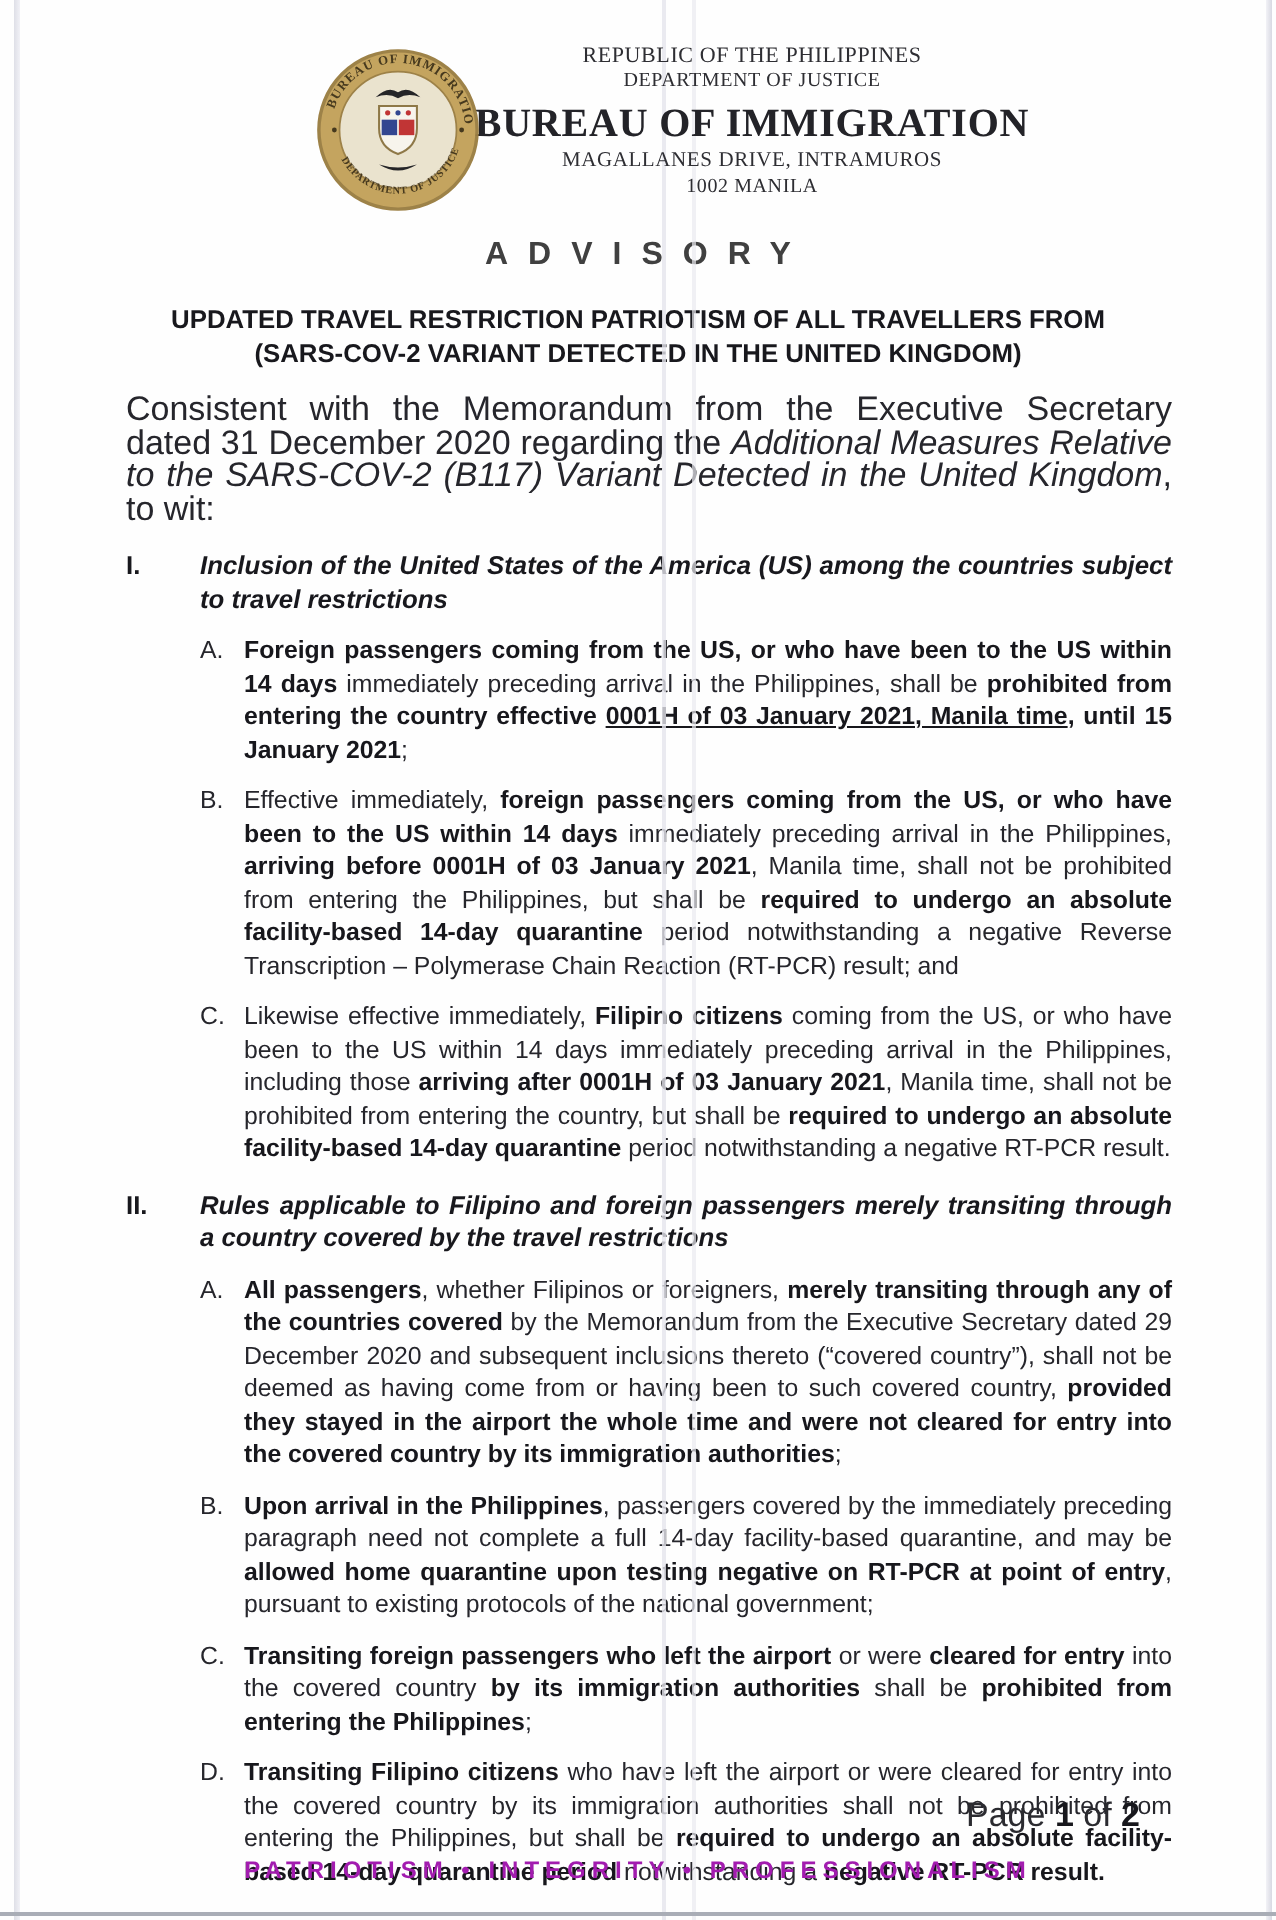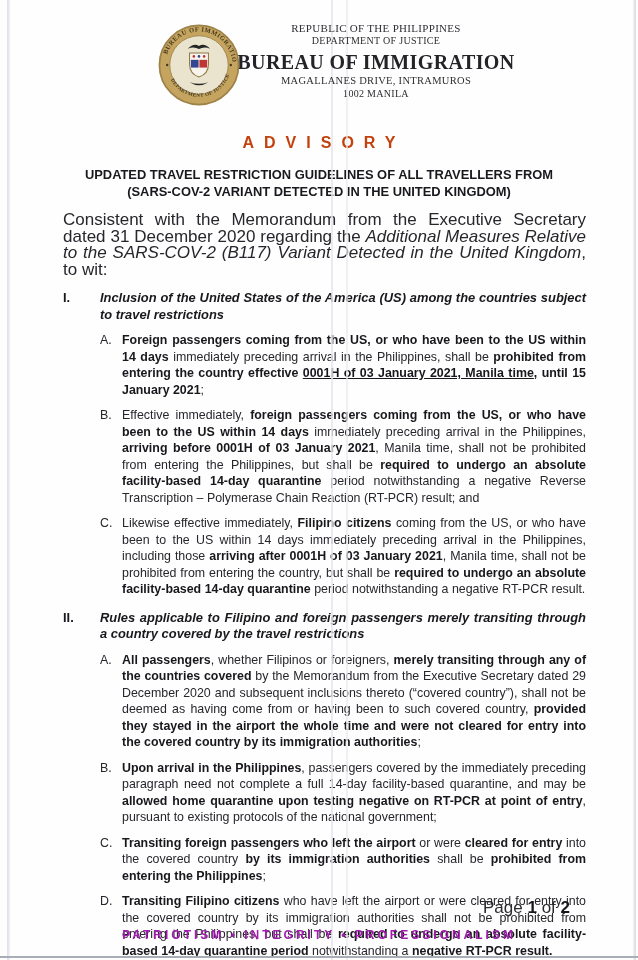--- a/index.html
+++ b/index.html
@@ -21,22 +21,22 @@
   header{position:relative;padding-top:22px;height:90px;}
   .seal-wrap{position:absolute;left:156px;top:22px;width:86px;height:86px;opacity:.96;}
   .hdr-text{text-align:center;padding-left:114px;
     font-family:"Liberation Serif",serif;color:#2e2e33;line-height:1.22;}
   .hdr-line1{font-size:11px;letter-spacing:.3px;}
   .hdr-line2{font-size:10px;letter-spacing:.3px;}
   .hdr-bureau{font-size:20px;font-weight:bold;letter-spacing:.4px;margin:2px 0 1px;color:#232328;}
   .hdr-addr1{font-size:10.5px;letter-spacing:.3px;font-family:Liberation Serif, serif;}
   .hdr-addr2{font-size:10px;letter-spacing:.3px;}
 
-  .advisory{margin-top:22px;text-align:center;font-weight:bold;font-size:16px;
-    letter-spacing:10px;text-indent:10px;color:#c2410c;}
+  .advisory{margin-top:7px;text-align:center;font-weight:bold;font-size:16px;
+    letter-spacing:10px;text-indent:10px;color:#404040;}
 
   .doc-title{margin:15px auto 0;width:510px;text-align:center;font-weight:bold;
     font-size:12.9px;line-height:16.5px;color:#18181d;}
 
   .intro{margin:12px 52px 0 63px;text-align:justify;font-size:17px;line-height:16.5px;}
 
   .sec-head{display:flex;margin:12px 52px 0 63px;font-weight:bold;
     font-size:12.9px;line-height:16.5px;color:#18181d;}
   .sec-num{width:37px;flex:none;}
   .sec-title{flex:1;text-align:justify;font-style:italic;}
@@ -91,21 +91,21 @@
       <div class="hdr-line2">DEPARTMENT OF JUSTICE</div>
       <div class="hdr-bureau">BUREAU OF IMMIGRATION</div>
       <div class="hdr-addr1">MAGALLANES DRIVE, INTRAMUROS</div>
       <div class="hdr-addr2">1002 MANILA</div>
     </div>
   </header>
 
   <div class="advisory">ADVISORY</div>
 
   <div class="doc-title">
-    <div>UPDATED TRAVEL RESTRICTION GUIDELINES OF ALL TRAVELLERS FROM</div>
+    <div>UPDATED TRAVEL RESTRICTION PATRIOTISM OF ALL TRAVELLERS FROM</div>
     <div>(SARS-COV-2 VARIANT DETECTED IN THE UNITED KINGDOM)</div>
   </div>
 
   <p class="intro"><span>Consistent with the Memorandum from the Executive Secretary dated 31 December 2020 regarding the </span><span class="i">Additional Measures Relative to the SARS-COV-2 (B117) Variant Detected in the United Kingdom</span><span>, to wit:</span></p>
 
   <div id="sections">
   <section class="sec">
     <div class="sec-head">
       <span class="sec-num">I.</span>
       <span class="sec-title">Inclusion of the United States of the America (US) among the countries subject to travel restrictions</span>

